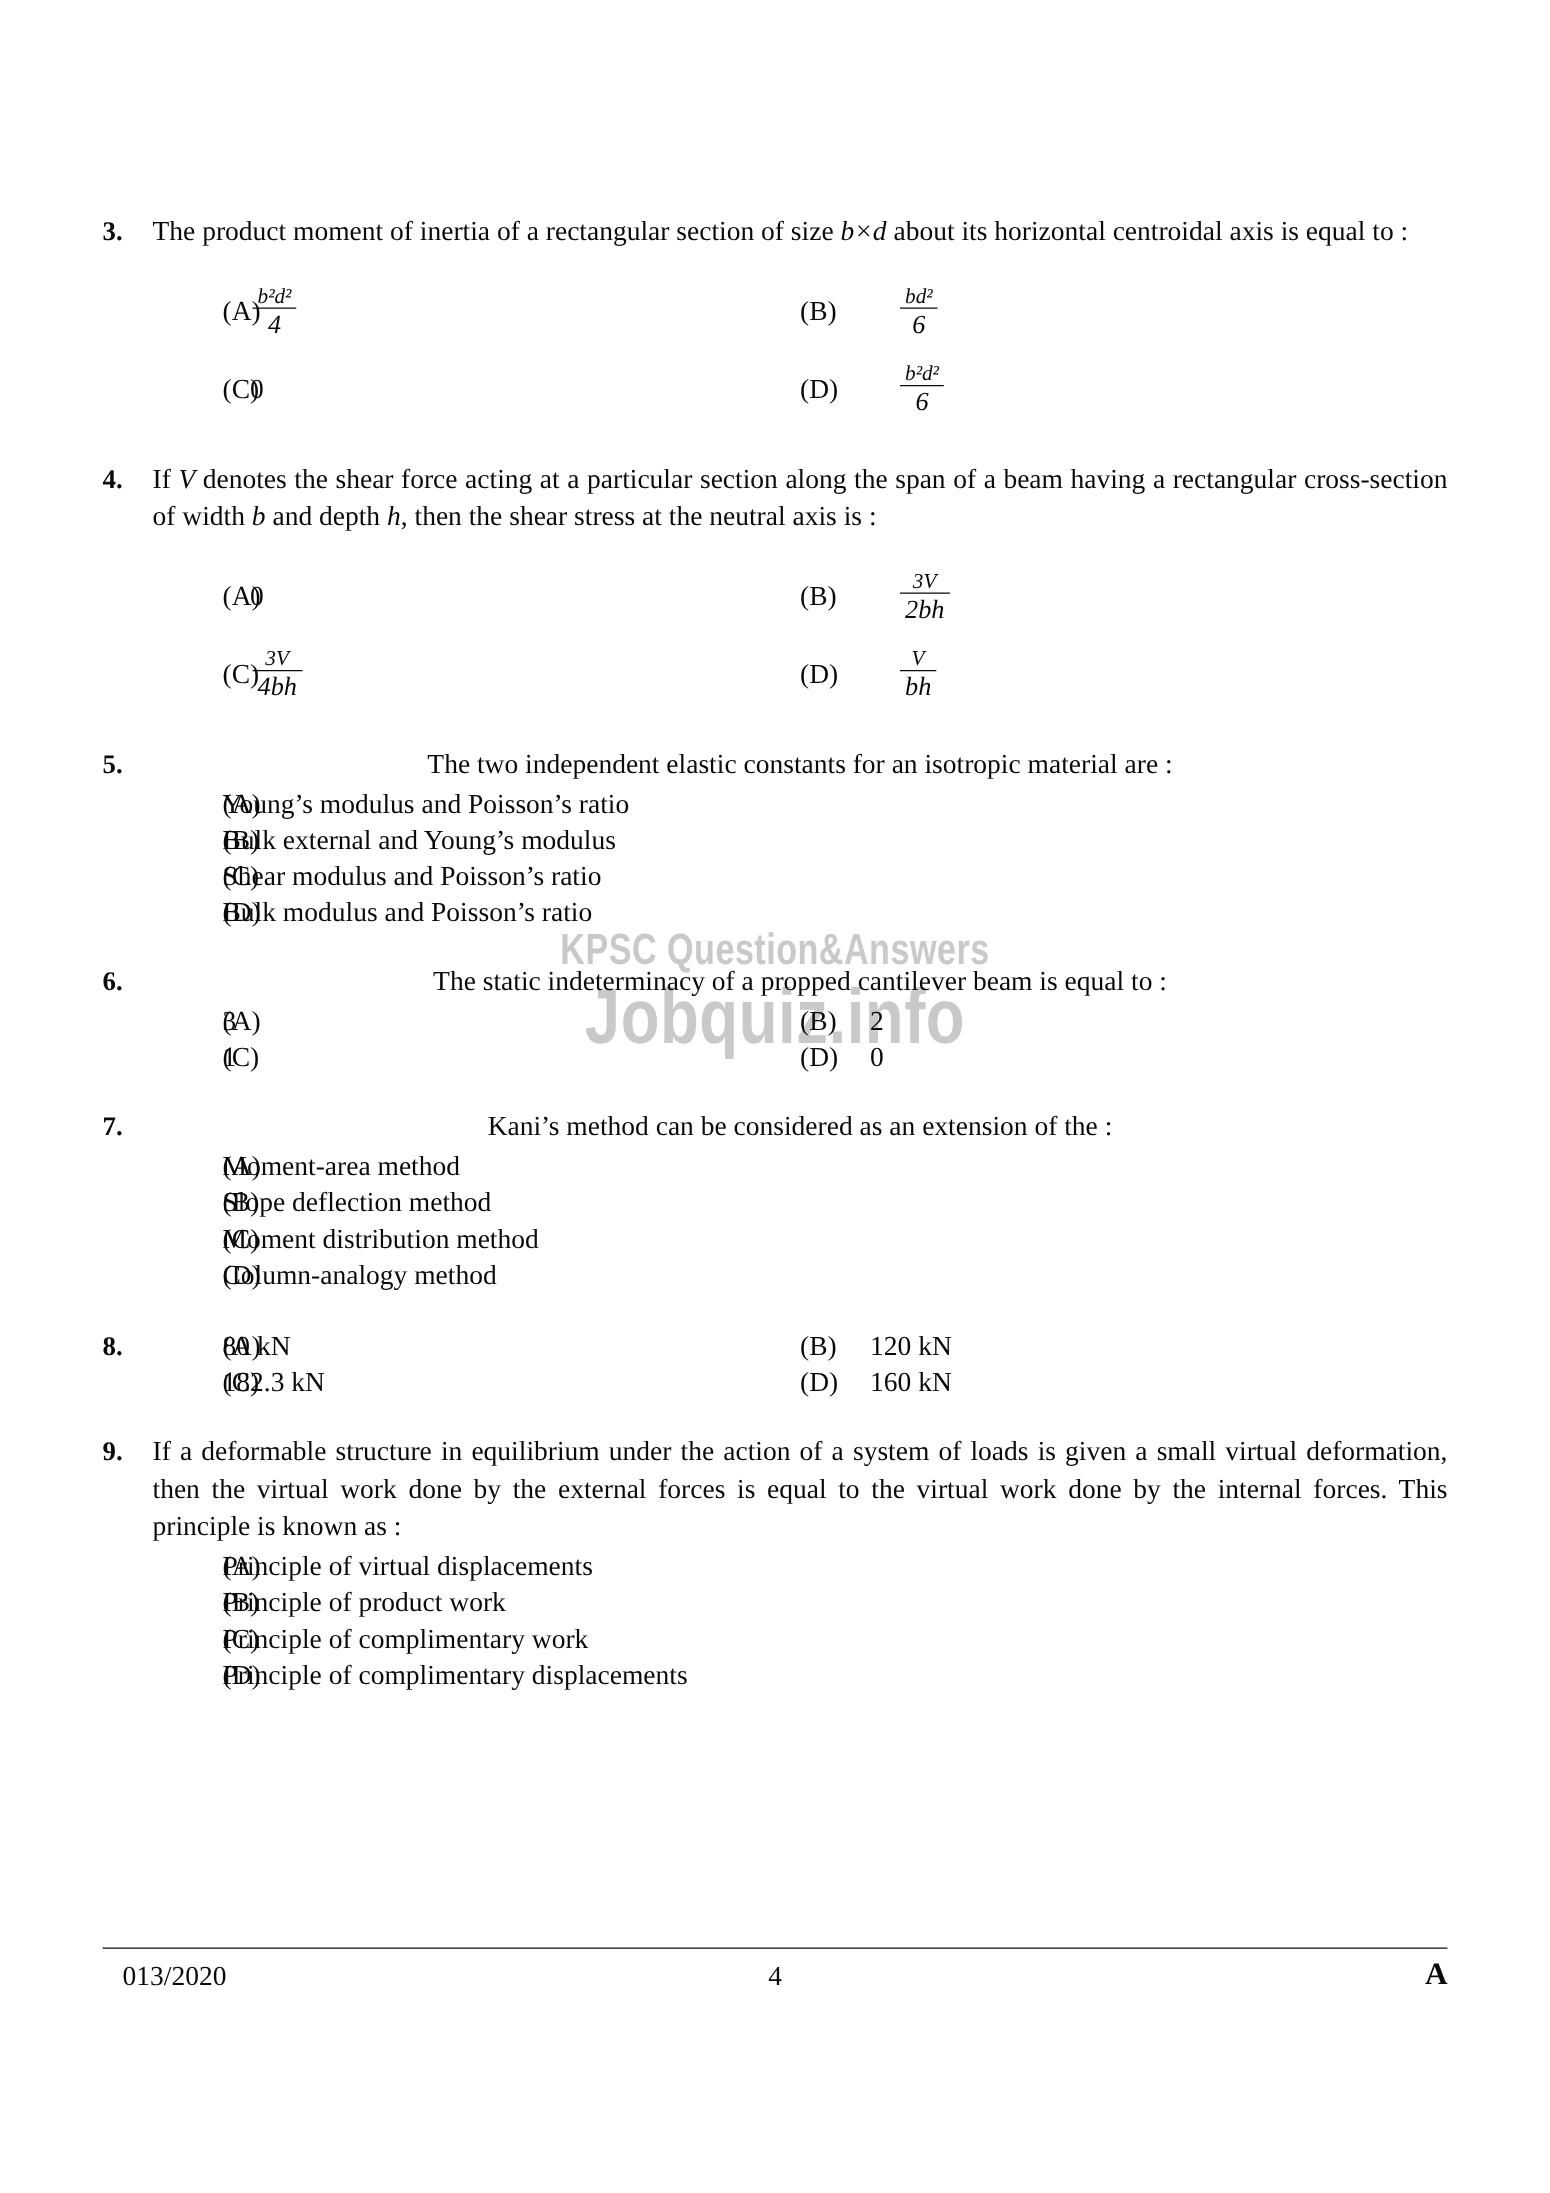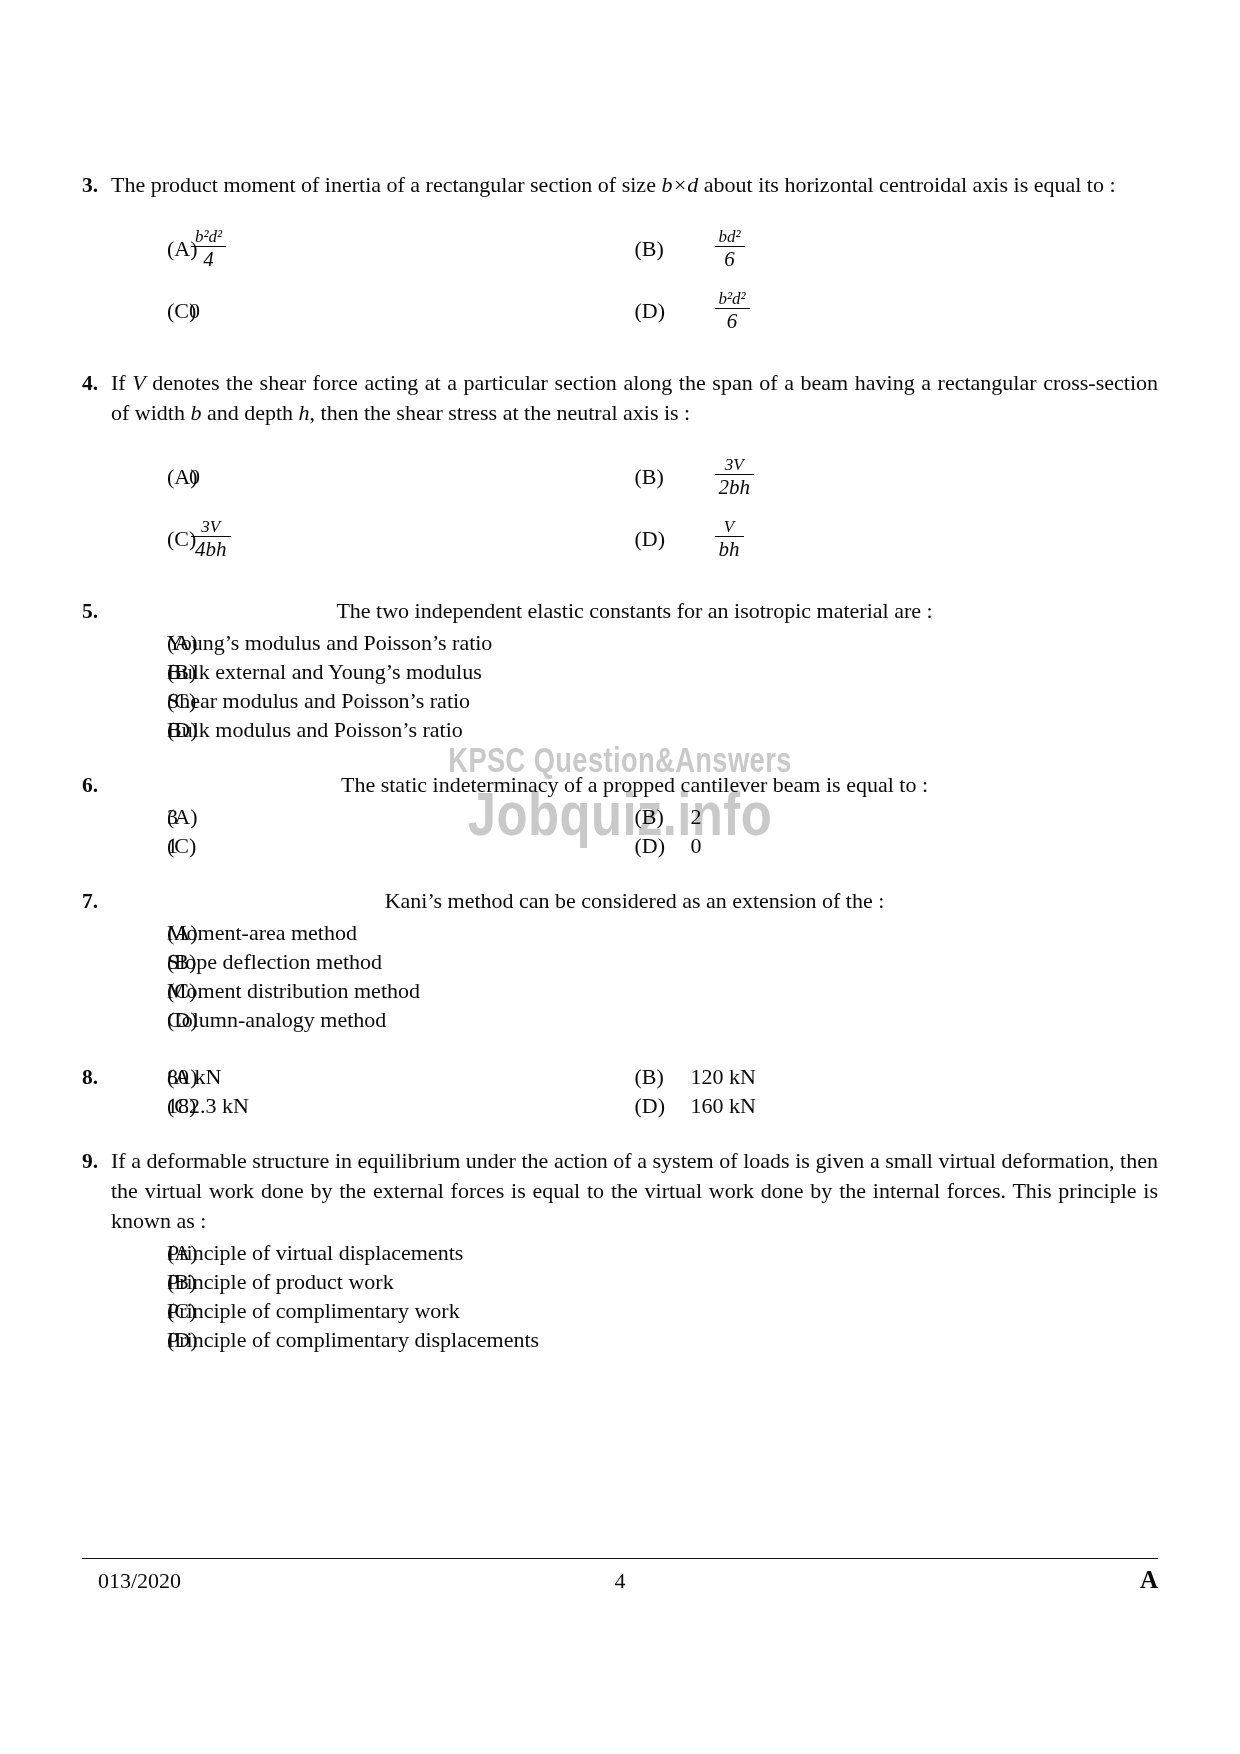--- a/index.html
+++ b/index.html
@@ -65,21 +65,21 @@
   .q-num {
     position: absolute;
     left: 0;
     top: 0;
     width: 46px;
     font-weight: bold;
     font-size: 21.5px;
     line-height: 30px;
   }
   .q-body {
-    margin-left: 29px;
+    margin-left: 40px;
   }
   .q-text {
     font-size: 22px;
     line-height: 30px;
     text-align: justify;
     text-justify: inter-word;
   }
   .q-text.nojust { text-align: center; }
 
   

